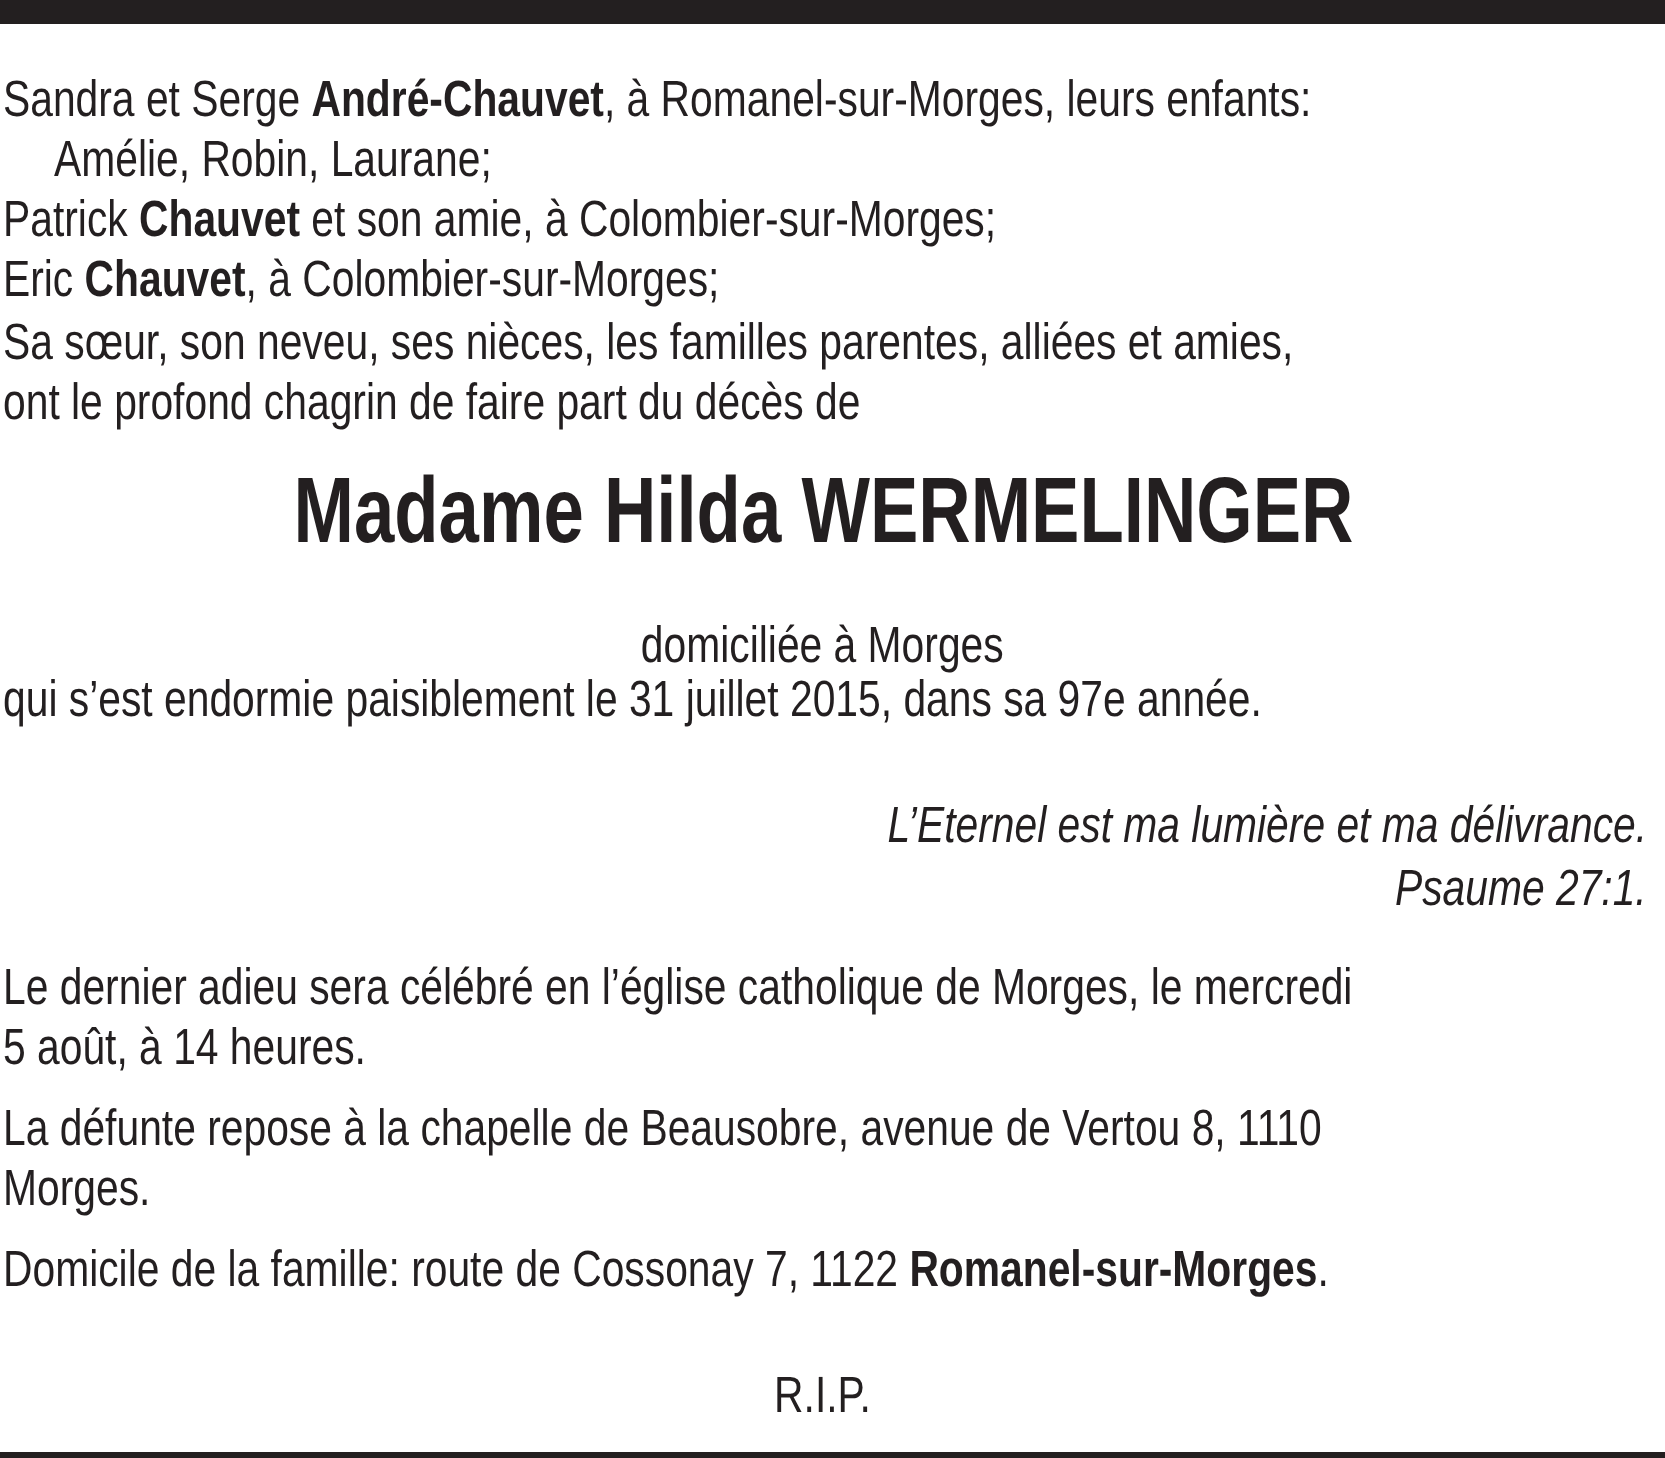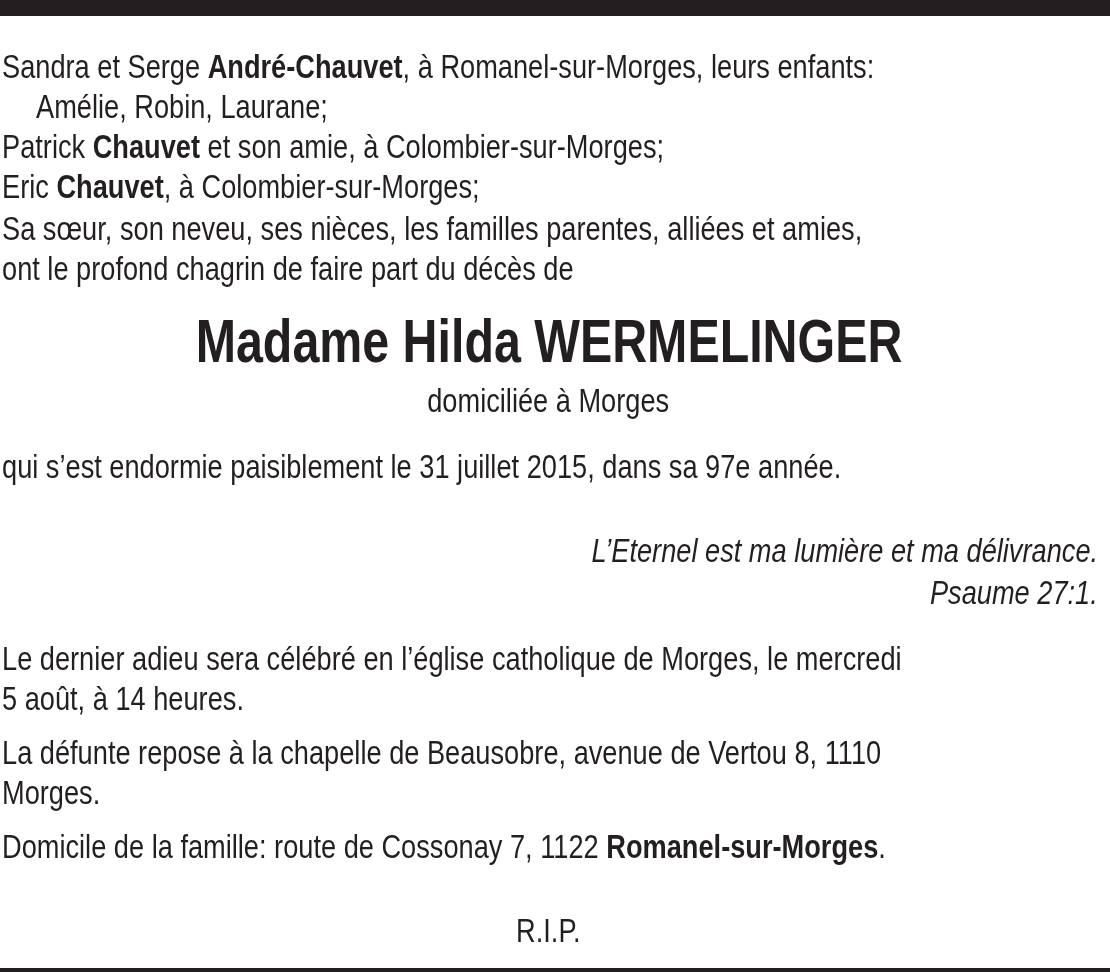--- a/index.html
+++ b/index.html
@@ -85,21 +85,21 @@
 <div class="line" style="left:2px; top:126px;"><span>Patrick </span><b>Chauvet</b><span> et son amie, à Colombier-sur-Morges;</span></div>
 
 <div class="line" style="left:2px; top:166px;"><span>Eric </span><b>Chauvet</b><span>, à Colombier-sur-Morges;</span></div>
 
 <div class="line" style="left:2px; top:208px;"><span>Sa sœur, son neveu, ses nièces, les familles parentes, alliées et amies,</span></div>
 
 <div class="line" style="left:2px; top:248px;"><span>ont le profond chagrin de faire part du décès de</span></div>
 
 <div class="center-line name-title" style="top:306px;"><span class="center-inner">Madame Hilda WERMELINGER</span></div>
 
-<div class="center-line sub" style="top:380px;"><span class="center-inner">domiciliée à Morges</span></div>
+<div class="center-line sub" style="top:410px;"><span class="center-inner">domiciliée à Morges</span></div>
 
 <div class="line" style="left:2px; top:446px;">qui s’est endormie paisiblement le 31 juillet 2015, dans sa 97e année.</div>
 
 <div class="right-line" style="top:530px;">L’Eternel est ma lumière et ma délivrance.</div>
 <div class="right-line" style="top:572px;">Psaume 27:1.</div>
 
 <div class="line" style="left:2px; top:638px;">Le dernier adieu sera célébré en l’église catholique de Morges, le mercredi</div>
 <div class="line" style="left:2px; top:678px;">5 août, à 14 heures.</div>
 
 <div class="line" style="left:2px; top:732px;">La défunte repose à la chapelle de Beausobre, avenue de Vertou 8, 1110</div>

